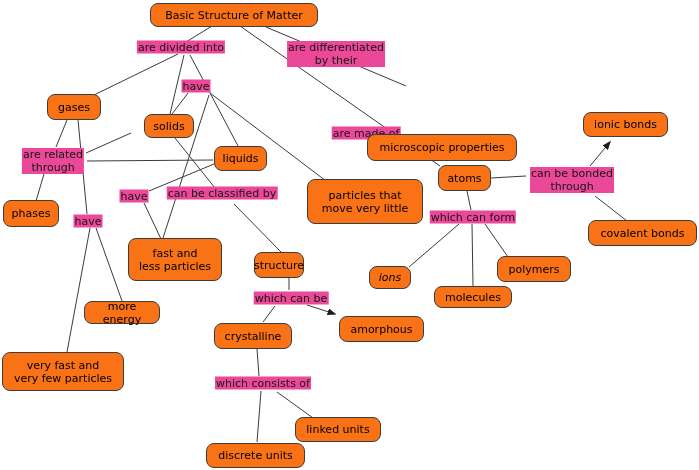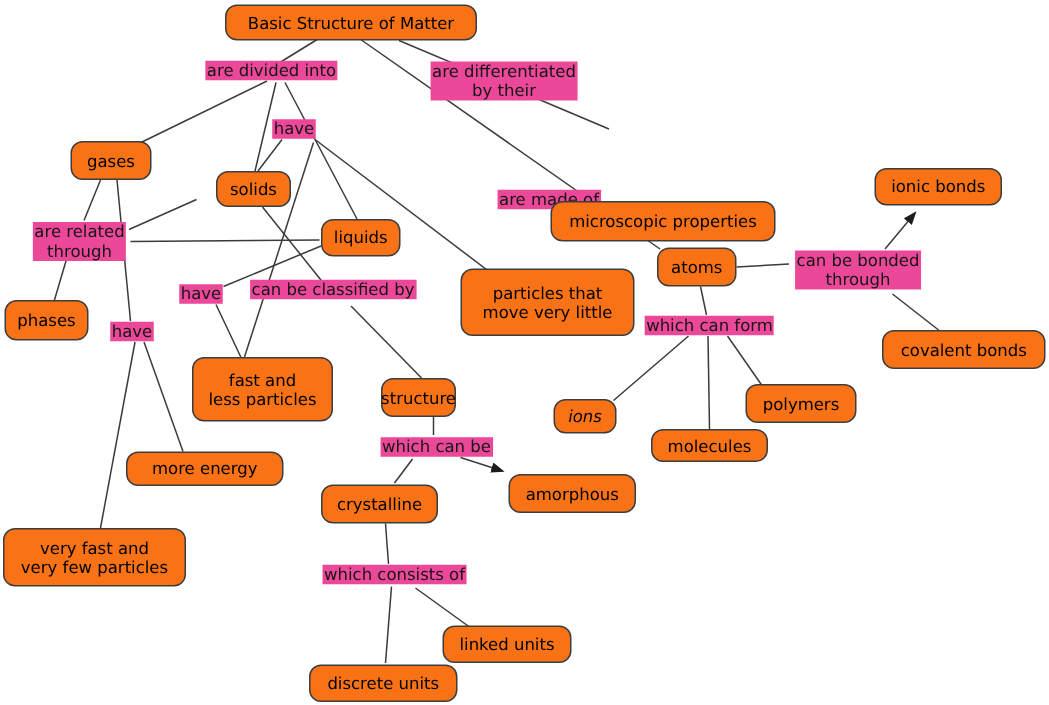--- a/index.html
+++ b/index.html
@@ -92,21 +92,21 @@
   <div class="node" style="left:367px; top:99px;  width:150px; height:27px;margin-top:35px;">microscopic properties</div>
   <div class="node" style="left:438px; top:165px; width:53px;  height:26px;">atoms</div>
   <div class="node" style="left:583px; top:112px; width:85px;  height:25px;">ionic bonds</div>
   <div class="node" style="left:588px; top:220px; width:109px; height:26px;">covalent bonds</div>
   <div class="node" style="left:307px; top:179px; width:116px; height:45px;">particles that
 move very little</div>
   <div class="node" style="left:3px;   top:200px; width:56px;  height:27px;">phases</div>
   <div class="node" style="left:128px; top:238px; width:94px;  height:43px;">fast and
 less particles</div>
   <div class="node" style="left:254px; top:252px; width:50px;  height:26px;">structure</div>
-  <div class="node" style="left:84px;  top:301px; width:105px;  height:23px;">more energy</div>
+  <div class="node" style="left:84px;  top:301px; width:76px;  height:23px;">more energy</div>
   <div class="node" style="left:2px;   top:352px; width:122px; height:39px;">very fast and
 very few particles</div>
   <div class="node" style="left:214px; top:323px; width:78px;  height:26px;">crystalline</div>
   <div class="node" style="left:339px; top:316px; width:85px;  height:26px;">amorphous</div>
   <div class="node" style="left:369px; top:266px; width:42px;  height:23px;font-style:italic;">ions</div>
   <div class="node" style="left:434px; top:286px; width:78px;  height:22px;">molecules</div>
   <div class="node" style="left:497px; top:256px; width:74px;  height:26px;">polymers</div>
   <div class="node" style="left:295px; top:417px; width:86px;  height:25px;">linked units</div>
   <div class="node" style="left:206px; top:443px; width:99px;  height:25px;">discrete units</div>
 

